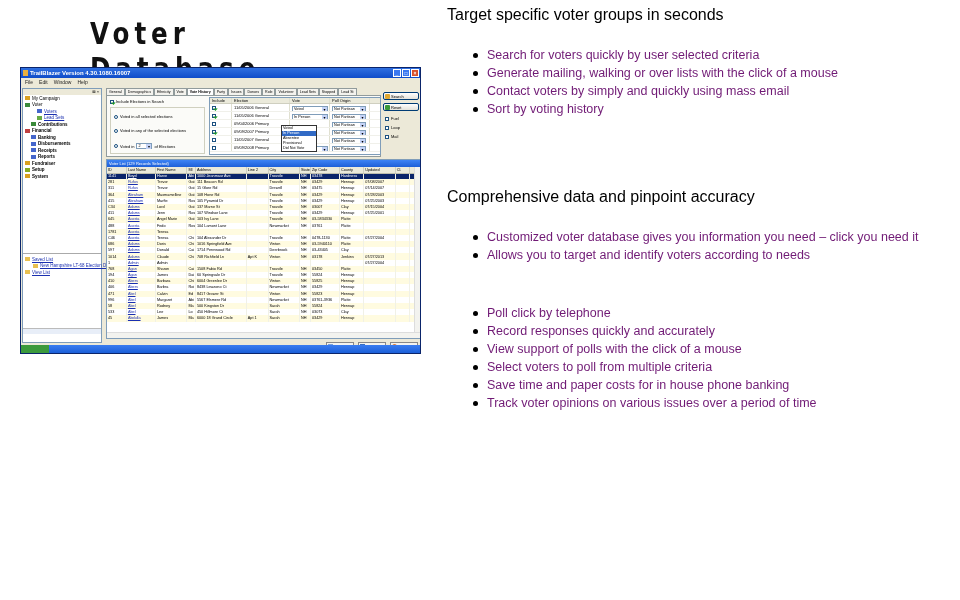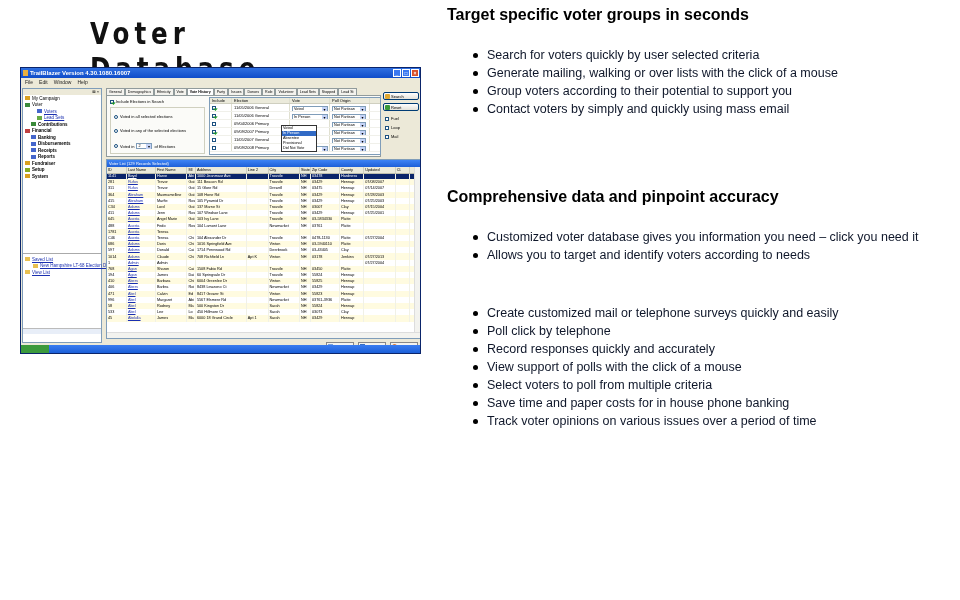--- a/index.html
+++ b/index.html
@@ -73,23 +73,23 @@
   .bottombar .pg { color: #333; }
   .bottombar .pglink { color: #1a2fb0; text-decoration: underline; margin-left: 3px; }
   .bottombar .bbtns { margin-left: auto; display: flex; gap: 4px; }
   .bbtn { height: 8px; width: 28px; border: 1px solid #888; background: #f4f3ee; font-size: 4px; line-height: 7px; padding-left: 7px; position: relative; }
   .bbtn .bi { position: absolute; left: 1px; top: 1px; width: 5px; height: 5px; }
   .statusbar { position: absolute; left: 0; right: 0; bottom: 0; height: 8px; background: linear-gradient(#3a7df0, #1b5fd8); }
   .statusbar .start { width: 28px; height: 8px; background: #3c9a3c; }
 
   
   .copy { position: absolute; left: 447px; top: 6px; width: 510px; }
-  .section h2 { font-family: "Liberation Sans", sans-serif; font-size: 16px; font-weight: bold; height: 18px; line-height: 18px; color: #000; }
+  .section h2 { font-family: "Liberation Sans", sans-serif; font-size: 16px; font-weight: normal; height: 18px; line-height: 18px; color: #000; }
   .section ul { list-style: none; margin: 22px 0 0 0; padding-left: 23px; }
-  .section li { font-size: 12.5px; line-height: 18px; height: 18px; position: relative; padding-left: 17px; white-space: nowrap; color: #0f172a; }
+  .section li { font-size: 12.5px; line-height: 18px; height: 18px; position: relative; padding-left: 17px; white-space: nowrap; color: #701a75; }
   .section li::before { content: ""; position: absolute; left: 3px; top: 7px; width: 5px; height: 5px; border-radius: 50%; background: #000; }
   .section.s2 { position: absolute; top: 182px; left: 0; }
   .section.s3 { position: absolute; top: 276px; left: 0; }
   .section.s2 ul { margin-top: 22px; }
   .section.s3 ul { margin-top: 22px; }
 </style>
 </head>
 <body>
 
 <div class="page-title">Voter Database</div>
@@ -730,34 +730,33 @@
     <div class="start"></div>
   </div>
 </div>
 
 <div class="copy">
   <div class="section s1">
     <h2>Target specific voter groups in seconds</h2>
     <ul>
       <li>Search for voters quickly by user selected criteria</li>
       <li>Generate mailing, walking or over lists with the click of a mouse</li>
-      <li>Group voters according to their potential to support you</li>
       <li>Contact voters by simply and quickly using mass email</li>
+      <li>Sort by voting history</li>
     </ul>
   </div>
   <div class="section s2">
     <h2>Comprehensive data and pinpoint accuracy</h2>
     <ul>
       <li>Customized voter database gives you information you need – click you need it</li>
       <li>Allows you to target and identify voters according to needs</li>
     </ul>
   </div>
   <div class="section s3">
     <ul>
-      <li>Create customized mail or telephone surveys quickly and easily</li>
       <li>Poll click by telephone</li>
       <li>Record responses quickly and accurately</li>
       <li>View support of polls with the click of a mouse</li>
       <li>Select voters to poll from multiple criteria</li>
       <li>Save time and paper costs for in house phone banking</li>
       <li>Track voter opinions on various issues over a period of time</li>
     </ul>
   </div>
 </div>
 

